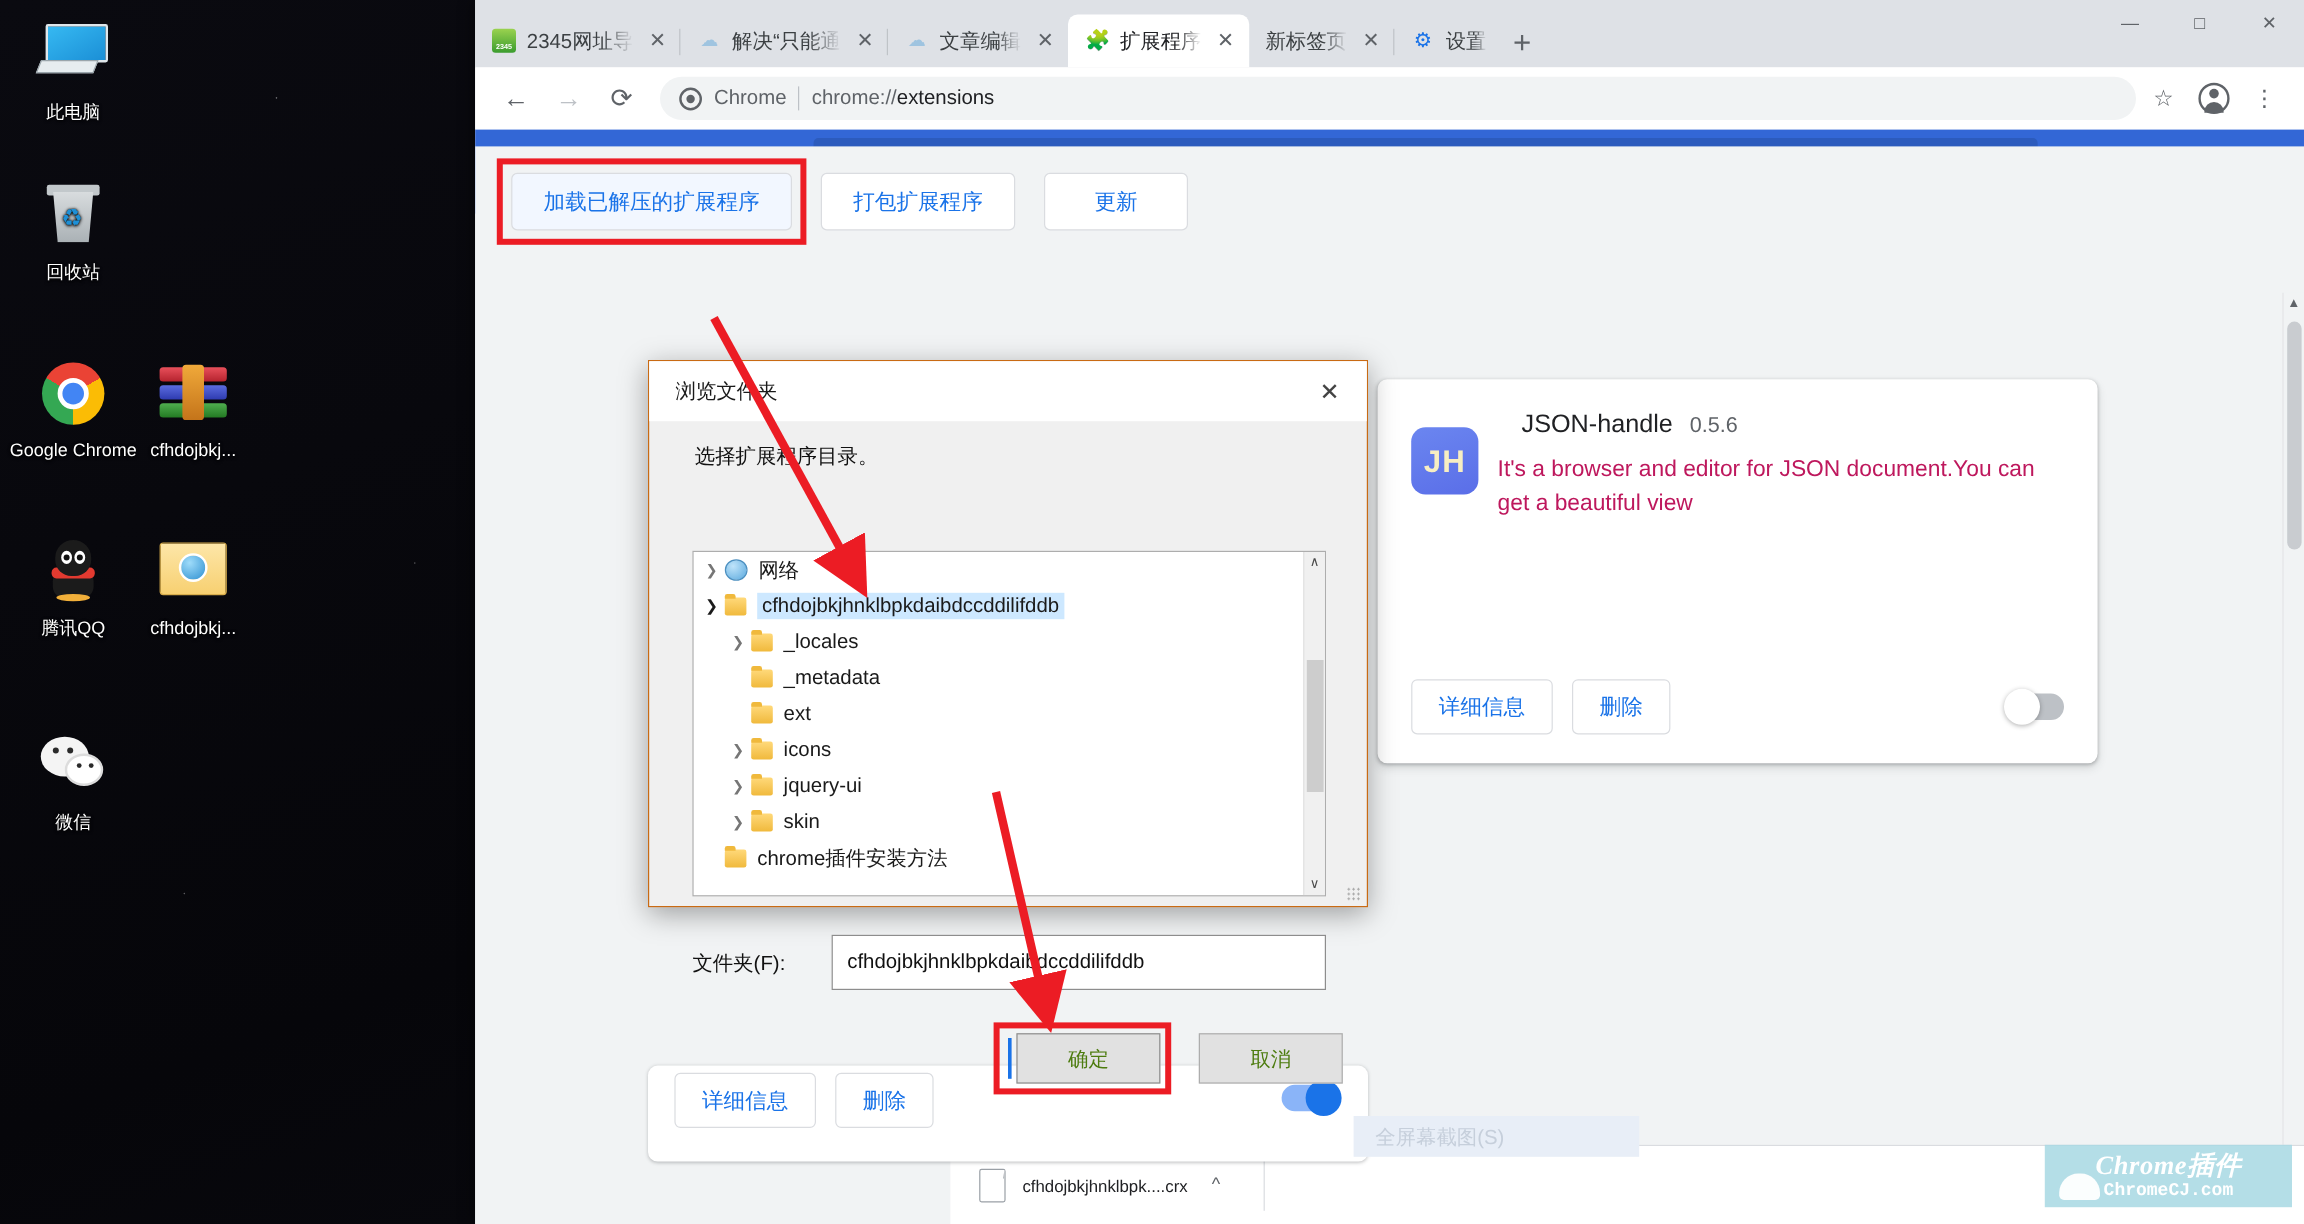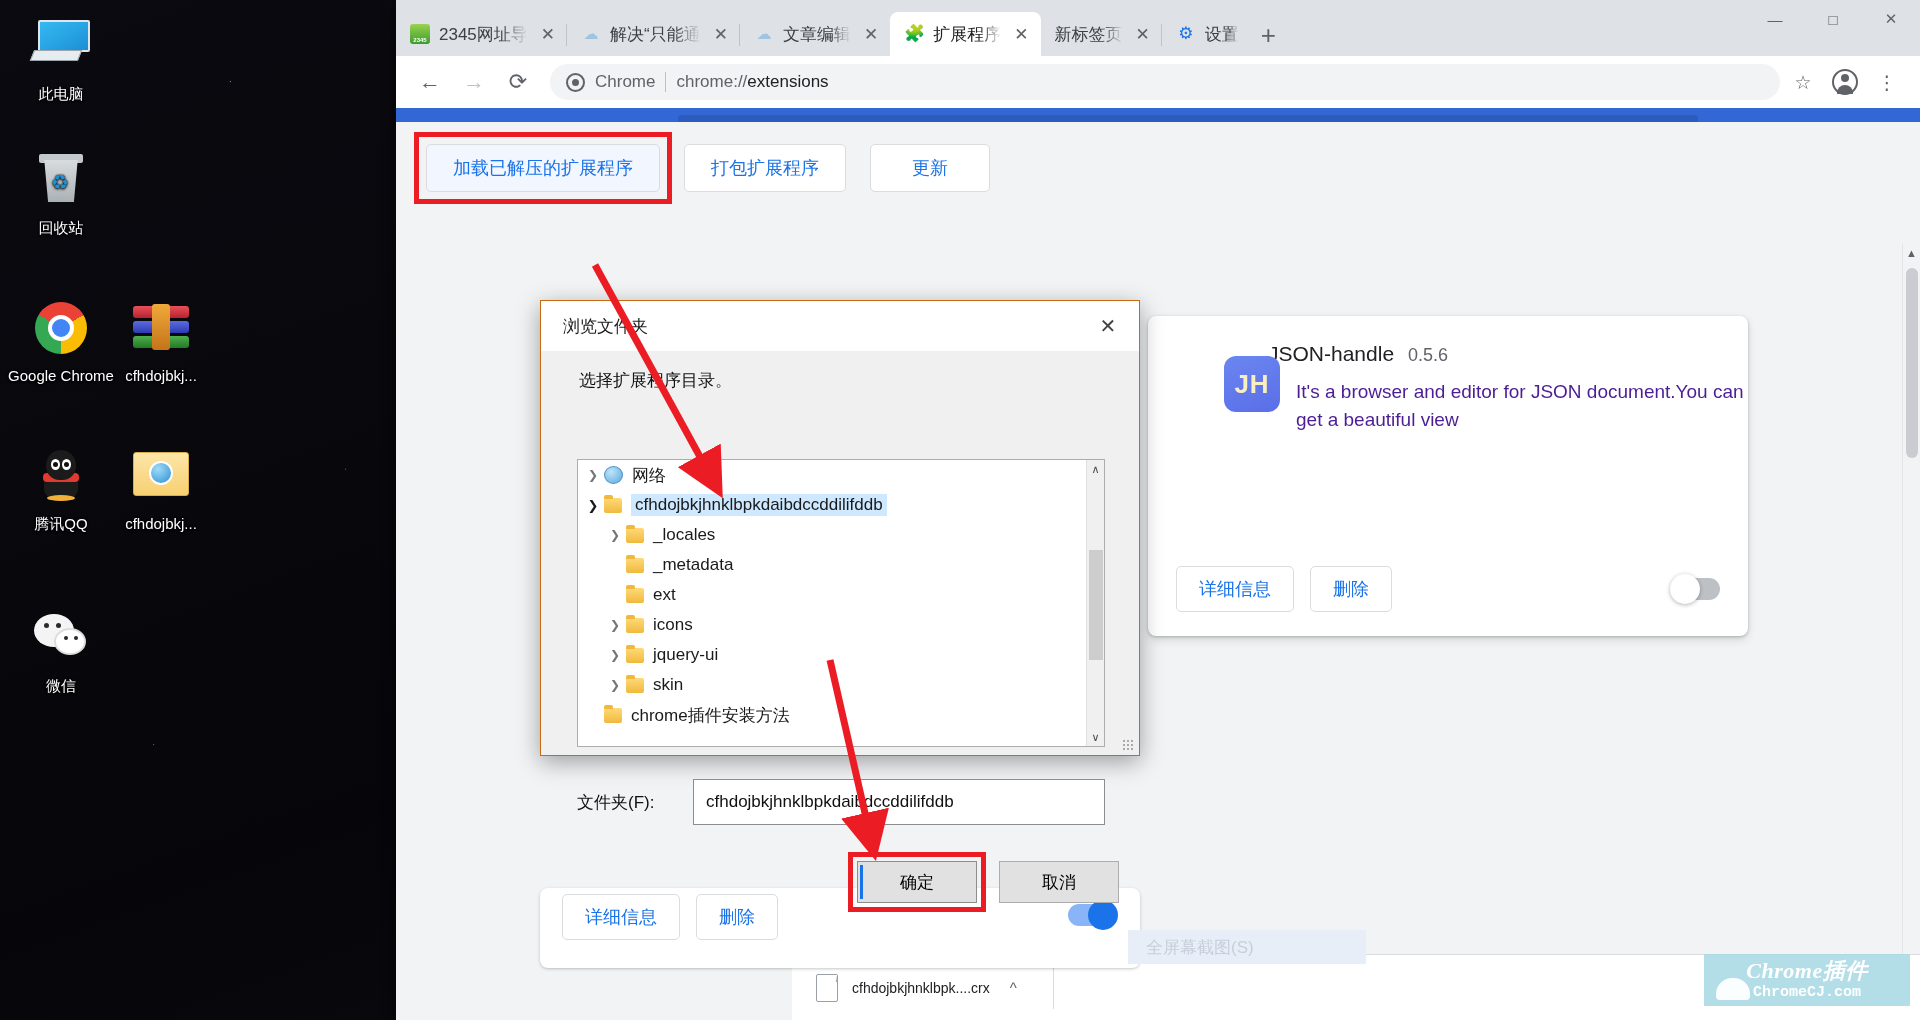--- a/index.html
+++ b/index.html
@@ -132,24 +132,24 @@
 
   #extbody{position:absolute;left:0;right:0;top:122px;bottom:0;background:#f1f3f4;overflow:hidden;}
   #toolrow{display:flex;gap:24px;padding:22px 30px 0 30px;}
   .tbtn{height:48px;min-width:120px;padding:0 26px;border:1px solid #dadce0;border-radius:5px;background:#fff;color:#1a73e8;font-size:18px;display:flex;align-items:center;justify-content:center;}
   .tbtn.focusbg{background:#f2f7ff;}
   #loadwrap{position:relative;}
   #loadwrap .redbox{position:absolute;left:-12px;top:-12px;right:-12px;bottom:-12px;border:5px solid #ec1c24;pointer-events:none;}
 
   
   #extcard{position:absolute;left:1148px;top:316px;width:600px;height:320px;background:#fff;border-radius:8px;box-shadow:0 1px 3px rgba(60,64,67,.3),0 4px 8px rgba(60,64,67,.15);padding:26px 28px;}
-  #jhicon{position:absolute;left:28px;top:40px;width:56px;height:56px;border-radius:12px;background:linear-gradient(160deg,#6b86f0,#5a6ee8);color:#f7eec2;font-size:26px;font-weight:bold;display:flex;align-items:center;justify-content:center;letter-spacing:1px;margin-left:48px;}
+  #jhicon{position:absolute;left:28px;top:40px;width:56px;height:56px;border-radius:12px;background:linear-gradient(160deg,#6b86f0,#5a6ee8);color:#f7eec2;font-size:26px;font-weight:bold;display:flex;align-items:center;justify-content:center;letter-spacing:1px;}
   #cardhead{margin-left:92px;font-size:21px;color:#202124;display:flex;gap:14px;align-items:baseline;}
   #cardhead .ver{font-size:18px;color:#5f6368;}
-  #carddesc{margin-left:120px;margin-top:12px;font-size:19px;line-height:28px;color:#4c1d95;width:455px;}
+  #carddesc{margin-left:72px;margin-top:12px;font-size:19px;line-height:28px;color:#be185d;width:455px;}
   #cardid{margin-left:92px;margin-top:54px;font-size:19px;color:#5f6368;}
   #cardfoot{position:absolute;left:28px;right:28px;bottom:24px;display:flex;align-items:center;gap:16px;}
   .cbtn{height:46px;padding:0 22px;border:1px solid #dadce0;border-radius:5px;background:#fff;color:#1a73e8;font-size:18px;display:flex;align-items:center;}
   .offswitch{margin-left:auto;width:48px;height:22px;border-radius:12px;background:#bdc1c6;position:relative;}
   .offswitch .knob{position:absolute;left:-2px;top:-4px;width:30px;height:30px;border-radius:50%;background:#fff;box-shadow:0 1px 4px rgba(0,0,0,.3);}
 
   
   #bgcard{position:absolute;left:540px;top:888px;width:600px;height:80px;background:#fff;border-radius:8px;box-shadow:0 1px 3px rgba(60,64,67,.3);}
   #bgcard .row{position:absolute;left:22px;top:6px;display:flex;gap:16px;}
   #bgcard .cb{height:46px;padding:0 22px;border:1px solid #dadce0;border-radius:5px;color:#1a73e8;font-size:18px;display:flex;align-items:center;}
@@ -177,21 +177,21 @@
   .trow.sel .nm{background:#cde8ff;padding:1px 4px;}
   .indent1{padding-left:4px;} .indent2{padding-left:26px;}
   #treescroll{position:absolute;right:0;top:0;width:18px;height:100%;background:#f0f0f0;border-left:1px solid #e0e0e0;}
   #treescroll .ar{height:18px;text-align:center;font-size:11px;line-height:18px;color:#4a4a4a;}
   #treescroll .ar.bot{position:absolute;bottom:0;left:0;right:0;}
   #treescroll .th{position:absolute;left:2px;top:90px;width:14px;height:110px;background:#cdcdcd;}
   #folderrow{position:absolute;left:36px;top:478px;width:528px;display:flex;align-items:center;gap:18px;}
   #folderlabel{font-size:17px;color:#111;width:98px;}
   #folderinput{flex:1;height:46px;border:1px solid #8d8d8d;background:#fff;font-size:17px;color:#111;display:flex;align-items:center;padding:0 12px;}
   #dlgbtns{position:absolute;right:20px;top:560px;display:flex;gap:22px;}
-  .dbtn{width:120px;height:42px;background:#e1e1e1;border:1px solid #adadad;font-size:17px;color:#000000;display:flex;align-items:center;justify-content:center;}
+  .dbtn{width:120px;height:42px;background:#e1e1e1;border:1px solid #adadad;font-size:17px;color:#4d7c0f;display:flex;align-items:center;justify-content:center;margin-left:10px;}
   .dbtn.def{border:1px solid #8d8d8d;}
   #okwrap{position:relative;}
   #okwrap .redbox{position:absolute;left:-9px;top:-9px;right:-9px;bottom:-9px;border:5px solid #ec1c24;pointer-events:none;}
   #okwrap .caret{position:absolute;left:3px;top:4px;width:3px;height:34px;background:#1a73e8;}
   #grip{position:absolute;right:5px;bottom:4px;width:12px;height:12px;
      background-image:radial-gradient(circle,#a9a9a9 1px,transparent 1px);background-size:4px 4px;}
 
   
   #ghostmenu{position:absolute;left:1128px;top:930px;width:238px;height:34px;background:#e8eef7;color:#c6cfdb;font-size:17px;display:flex;align-items:center;padding-left:18px;}
 

